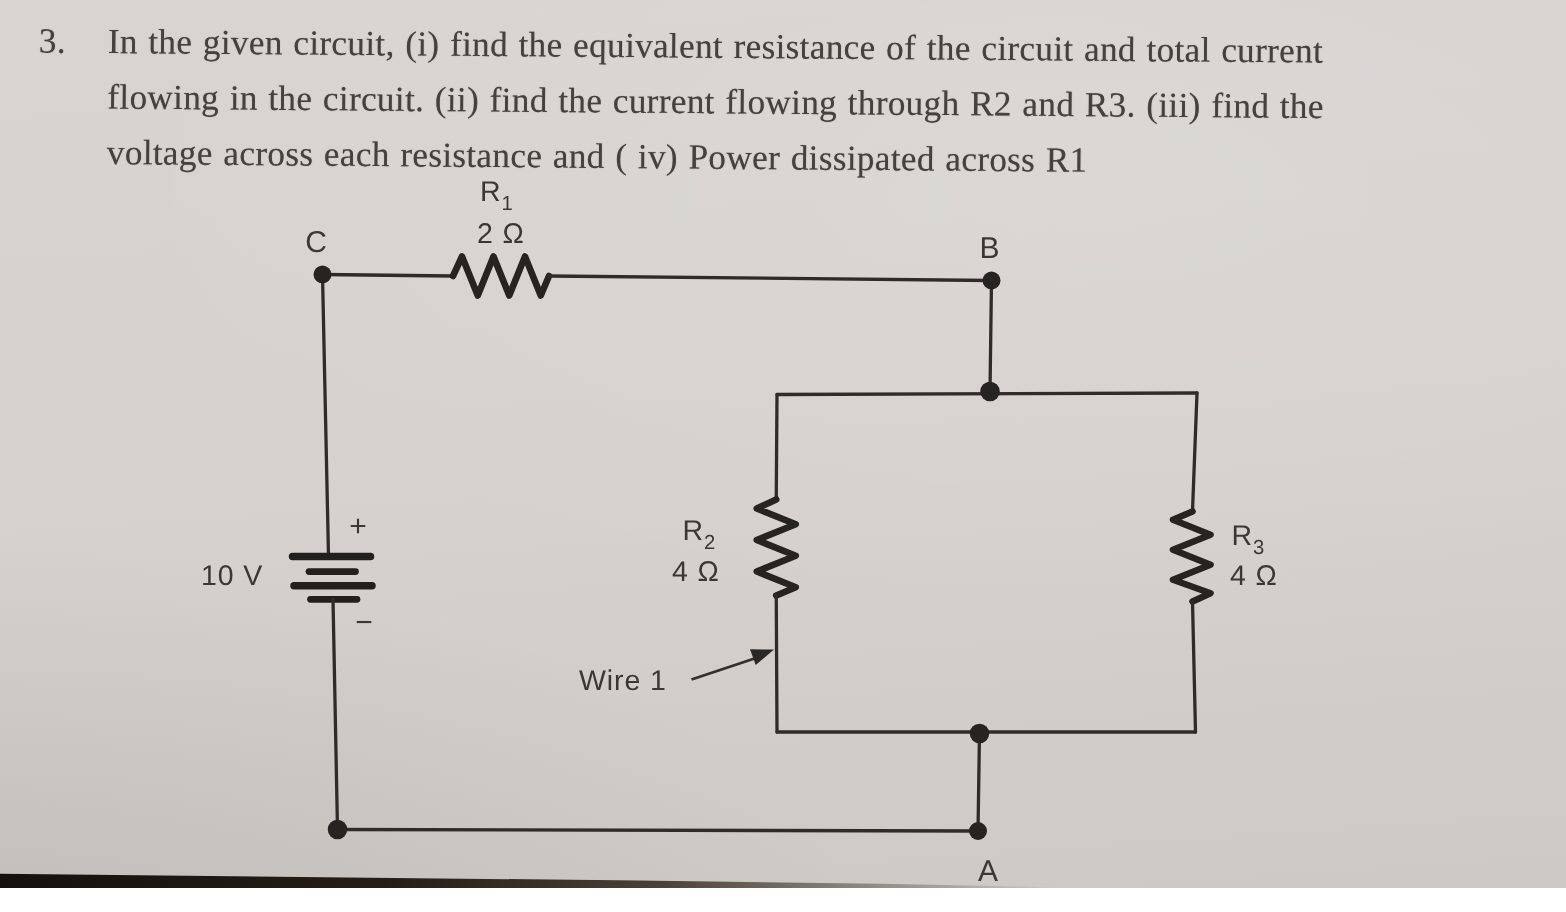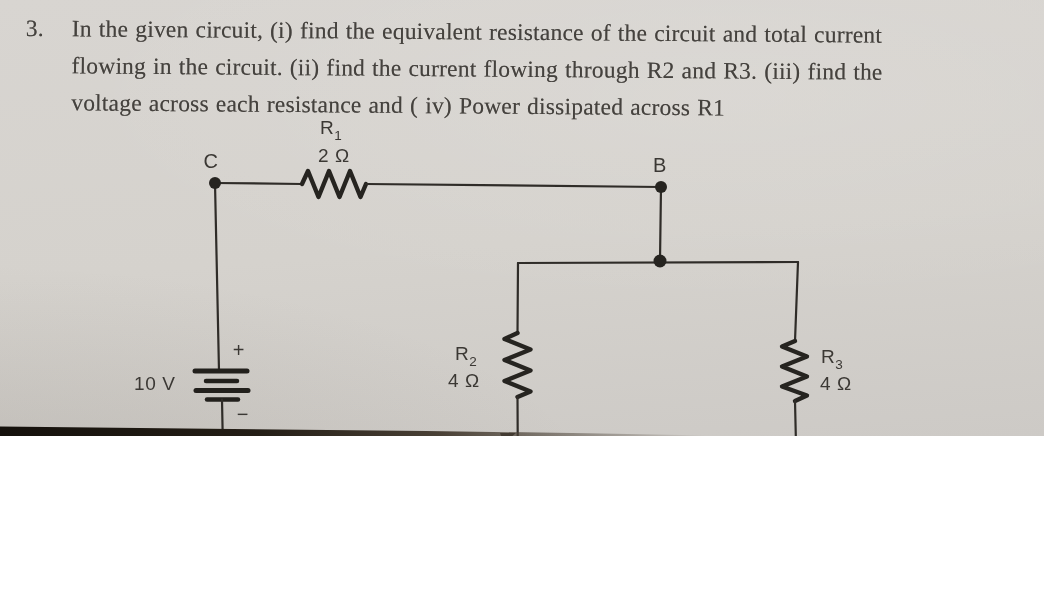--- a/index.html
+++ b/index.html
@@ -1,18 +1,18 @@
 <!DOCTYPE html>
 <html><head>
 <meta charset="utf-8">
 <style>
   html,body{margin:0;padding:0;}
   .photo{
     position:relative;
-    width:1044px;height:436px;
+    width:1044px;height:592px;
     overflow:hidden;
     background:
       radial-gradient(120% 90% at 70% 22%, rgba(255,255,255,0.10), rgba(255,255,255,0) 55%),
       radial-gradient(150% 130% at -5% 115%, rgba(92,84,72,0.14), rgba(92,84,72,0) 42%),
       linear-gradient(176deg,#d8d5d1 0%,#d5d2cd 55%,#cdcac6 100%);
     font-family:"Liberation Sans",sans-serif;
   }
   .problem{
     position:absolute;left:26px;top:10px;width:1005px;
     transform:rotate(0.45deg);transform-origin:left top;

